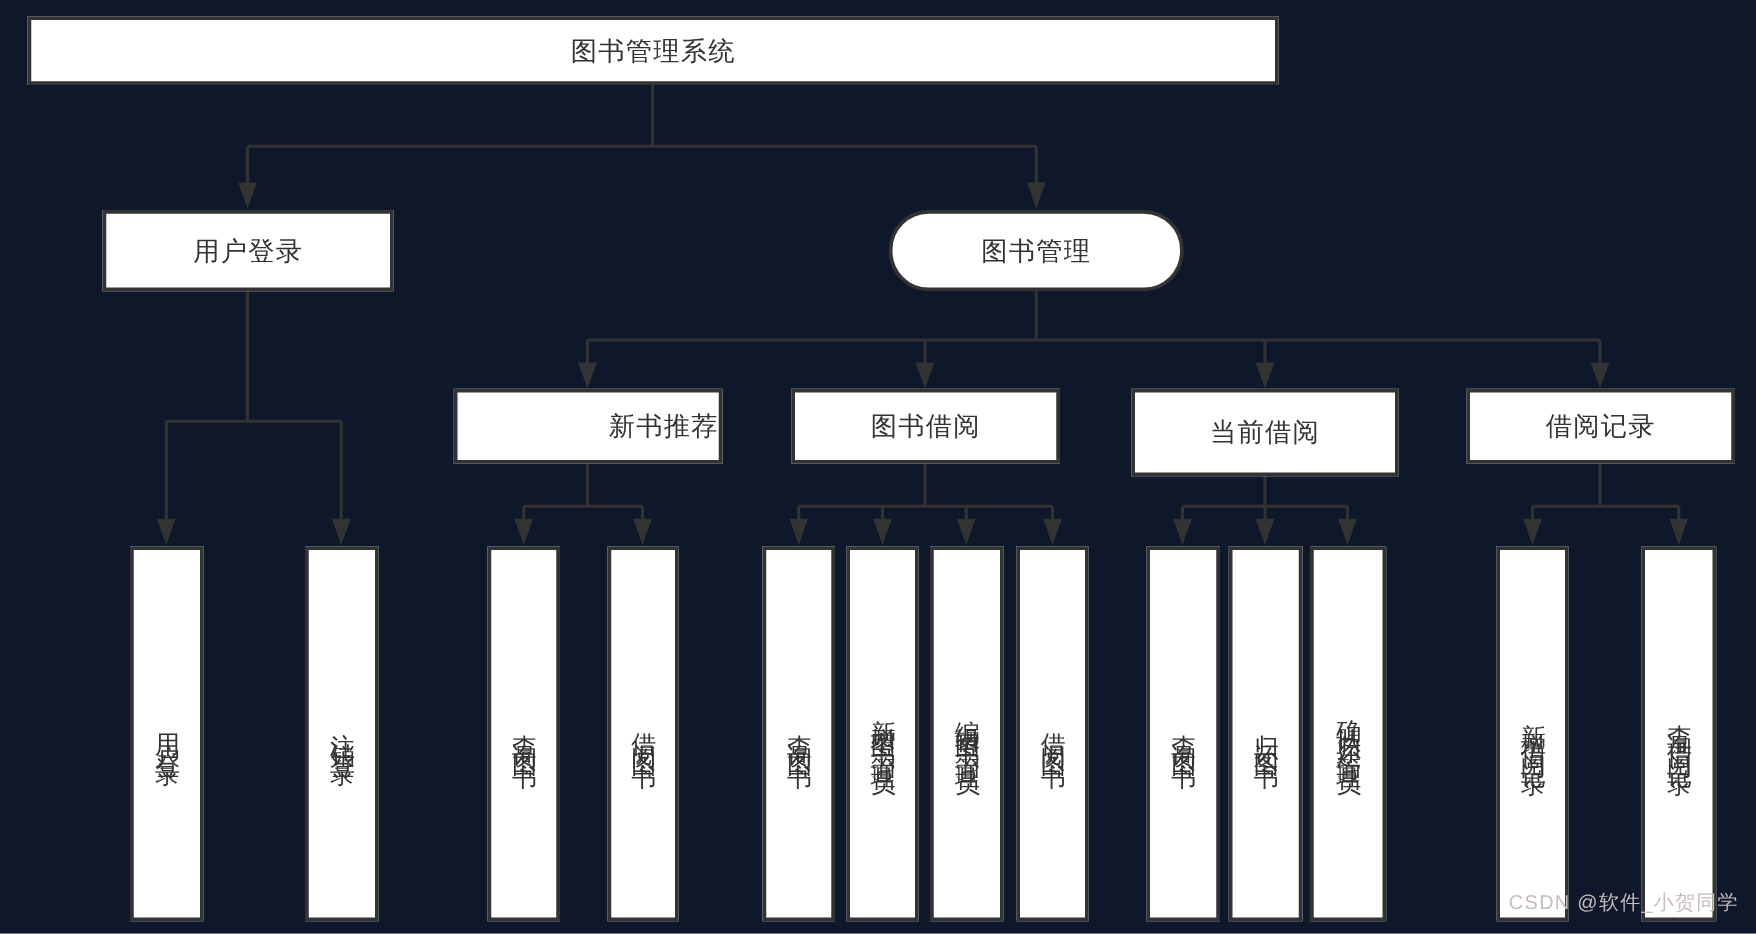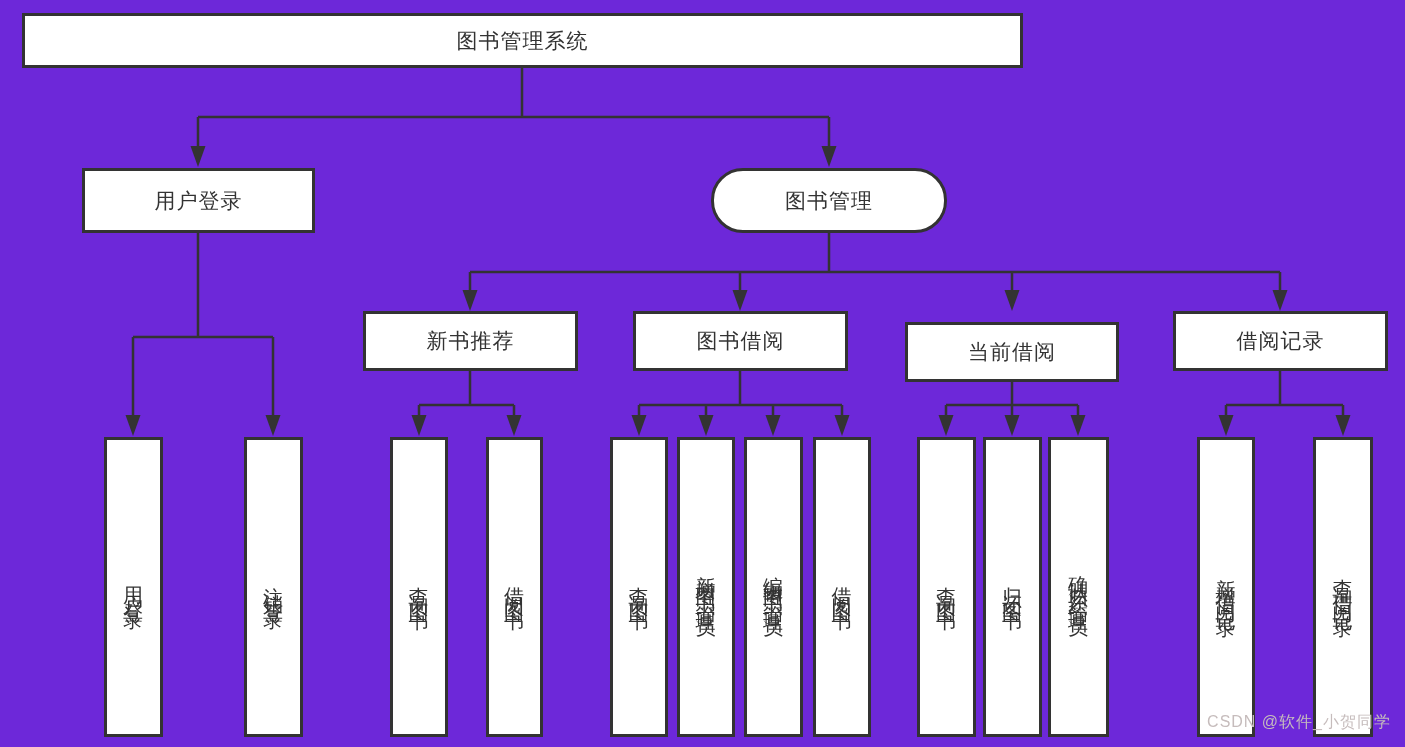--- a/index.html
+++ b/index.html
@@ -5,21 +5,21 @@
   html, body {
     margin: 0;
     padding: 0;
     background: #ffffff;
     font-family: "Liberation Sans", "DejaVu Sans", sans-serif;
   }
   .canvas {
     position: relative;
     width: 1405px;
     height: 747px;
-    background: #6d28d9;
+    background: #0f172a;
     overflow: hidden;
   }
   .edges {
     position: absolute;
     left: 0;
     top: 0;
     width: 1405px;
     height: 747px;
     pointer-events: none;
   }
@@ -100,27 +100,27 @@
     <span>图书管理系统</span>
   </div>
 
   <div class="node hnode" style="left:82px; top:168px; width:233px; height:65px;">
     <span>用户登录</span>
   </div>
   <div class="node hnode" style="left:711px; top:168px; width:236px; height:65px;border-radius:32px;">
     <span>图书管理</span>
   </div>
 
-  <div class="node hnode" style="left:363px; top:311px; width:215px; height:60px;">
+  <div class="node hnode" style="left:363px; top:311px; width:215px; height:60px;justify-content:flex-end;">
     <span>新书推荐</span>
   </div>
   <div class="node hnode" style="left:633px; top:311px; width:215px; height:60px;">
     <span>图书借阅</span>
   </div>
-  <div class="node hnode" style="left:905px; top:322px; width:214px; height:60px;">
+  <div class="node hnode" style="left:905px; top:311px; width:214px; height:70px;">
     <span>当前借阅</span>
   </div>
   <div class="node hnode" style="left:1173px; top:311px; width:215px; height:60px;">
     <span>借阅记录</span>
   </div>
 
   <div class="node vnode" style="left:104px; top:437px; width:59px; height:300px;">
     <span class="vtext">用户登录</span>
   </div>
   <div class="node vnode" style="left:244px; top:437px; width:59px; height:300px;">

